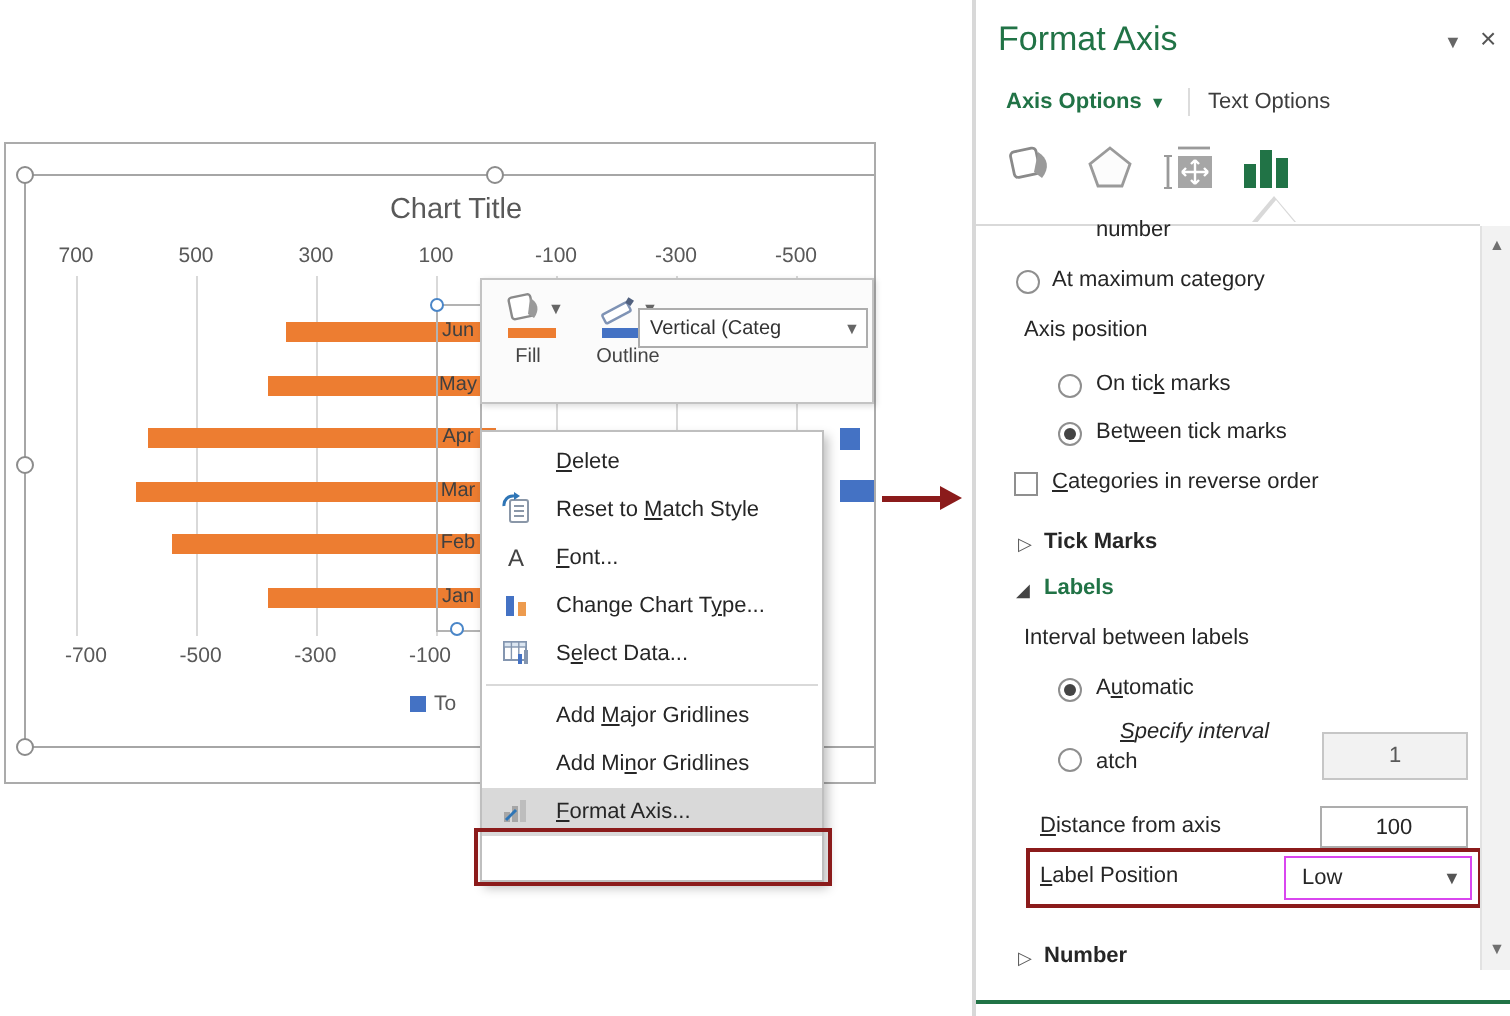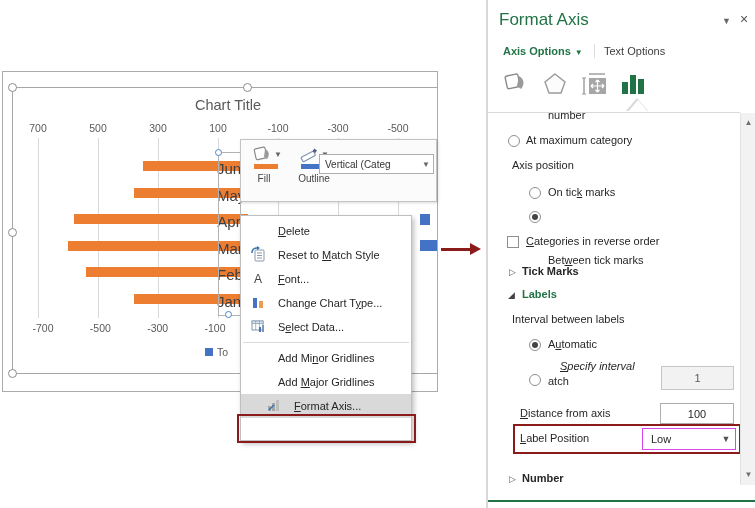--- a/index.html
+++ b/index.html
@@ -12,21 +12,21 @@
                 background:#fff;overflow:hidden;z-index:1;}
   .selline{position:absolute;background:#a6a6a6;}
   .handle{position:absolute;width:9px;height:9px;border-radius:50%;background:#fff;
           border:1px solid #8c8c8c;box-sizing:border-box;}
   #chart-title{position:absolute;left:110px;top:25px;width:230px;text-align:center;
                font-size:14.5px;color:#595959;}
   .tick{position:absolute;font-size:10.5px;color:#595959;transform:translateX(-50%);white-space:nowrap;}
   .gridline{position:absolute;width:1px;background:#d9d9d9;top:66px;height:180px;}
   .bar{position:absolute;height:10px;}
   .catlabel{position:absolute;left:214px;width:24px;text-align:center;
-            font-size:15px;color:#404040;}
+            font-size:10px;color:#404040;}
   #axis-selection{position:absolute;left:215px;top:80px;width:21px;height:162px;
                   border:1px solid #b3b3b3;}
   .axis-handle{position:absolute;width:7px;height:7px;border-radius:50%;background:#fff;
                border:1px solid #4a86c8;box-sizing:border-box;}
   #legend{position:absolute;left:202px;top:274px;display:flex;align-items:center;gap:4px;}
   #legend .swatch{width:8px;height:8px;}
   #legend span.lg{font-size:10.5px;color:#595959;}
 
   
   #mini-toolbar{left:240px;top:139px;width:195px;height:61px;background:#fbfbfb;
@@ -41,21 +41,21 @@
   #element-dropdown .val{flex:1;padding-left:5px;white-space:nowrap;overflow:hidden;}
   #element-dropdown .dd{width:14px;text-align:center;color:#666;font-size:8px;}
 
   
   #context-menu{left:240px;top:215px;width:172px;height:226px;background:#fff;
                 border:1px solid #bfbfbf;box-shadow:2px 3px 5px rgba(0,0,0,.25);
                 z-index:10;padding-top:3px;box-sizing:border-box;}
   .menu-item{height:24px;display:flex;align-items:center;font-size:11px;color:#262626;cursor:default;}
   .menu-item .icon{width:24px;margin-left:5px;margin-right:8px;text-align:center;}
   .menu-item.disabled{color:#a6a6a6;}
-  .menu-item.highlight{background:#d9d9d9;padding-left:16px;}
+  .menu-item.highlight{background:#d9d9d9;}
   .menu-sep{height:1px;background:#d9d9d9;margin:3px 2px;}
   .key{text-decoration:underline;}
   #format-axis-redbox{left:237px;top:414px;width:179px;height:29px;border:2px solid #8b1b1b;
                       z-index:12;box-sizing:border-box;}
 
   
   #red-arrow-shaft{left:441px;top:248px;width:31px;height:3px;background:#8b1b1b;z-index:2;}
   #red-arrow-head{left:470px;top:243px;width:0;height:0;border-left:11px solid #8b1b1b;
                   border-top:6px solid transparent;border-bottom:6px solid transparent;z-index:2;}
 
@@ -253,26 +253,26 @@
         </svg>
       </span>
       <span><span>S</span><span class="key">e</span><span>lect Data...</span></span>
     </div>
 
 
     <div class="menu-sep"></div>
 
     <div class="menu-item">
       <span class="icon"></span>
+      <span><span>Add </span><span class="key">M</span><span>ajor Gridlines</span></span>
+    </div>
+
+    <div class="menu-item">
+      <span class="icon"></span>
       <span><span>Add Mi</span><span class="key">n</span><span>or Gridlines</span></span>
-    </div>
-
-    <div class="menu-item">
-      <span class="icon"></span>
-      <span><span>Add </span><span class="key">M</span><span>ajor Gridlines</span></span>
     </div>
 
     <div class="menu-item highlight">
       <span class="icon">
         <svg width="16" height="16" viewBox="0 0 16 16">
           <rect x="2" y="9" width="3" height="5" fill="#a6a6a6"></rect>
           <rect x="6" y="6" width="3" height="8" fill="#a6a6a6"></rect>
           <rect x="10" y="3" width="3" height="11" fill="#bdbdbd"></rect>
           <path d="M3 13 L8 8" stroke="#2e75b6" stroke-width="1.5"></path>
         </svg>
@@ -332,21 +332,21 @@
 
     <div class="radio" style="left:20px;top:135px;"></div>
     <div class="plabel" style="left:38px;top:134px;"><span>At maximum cate</span><span class="key">g</span><span>ory</span></div>
 
     <div class="plabel" style="left:24px;top:159px;">Axis position</div>
 
     <div class="radio" style="left:41px;top:187px;"></div>
     <div class="plabel" style="left:60px;top:186px;"><span>On tic</span><span class="key">k</span><span> marks</span></div>
 
     <div class="radio sel" style="left:41px;top:211px;"></div>
-    <div class="plabel" style="left:60px;top:210px;margin-top:44px;"><span>Bet</span><span class="key">w</span><span>een tick marks</span></div>
+    <div class="plabel" style="left:60px;top:210px;"><span>Bet</span><span class="key">w</span><span>een tick marks</span></div>
 
     <div class="checkbox" style="left:19px;top:236px;"></div>
     <div class="plabel" style="left:38px;top:235px;"><span class="key">C</span><span>ategories in reverse order</span></div>
 
     <div class="coltri" style="left:21px;top:267px;">▷</div>
     <div class="plabel pbold" style="left:34px;top:265px;">Tick Marks</div>
 
     <div class="coltri" style="left:20px;top:290px;color:#444;">◢</div>
     <div class="plabel pbold pgreen" style="left:34px;top:288px;">Labels</div>
 

